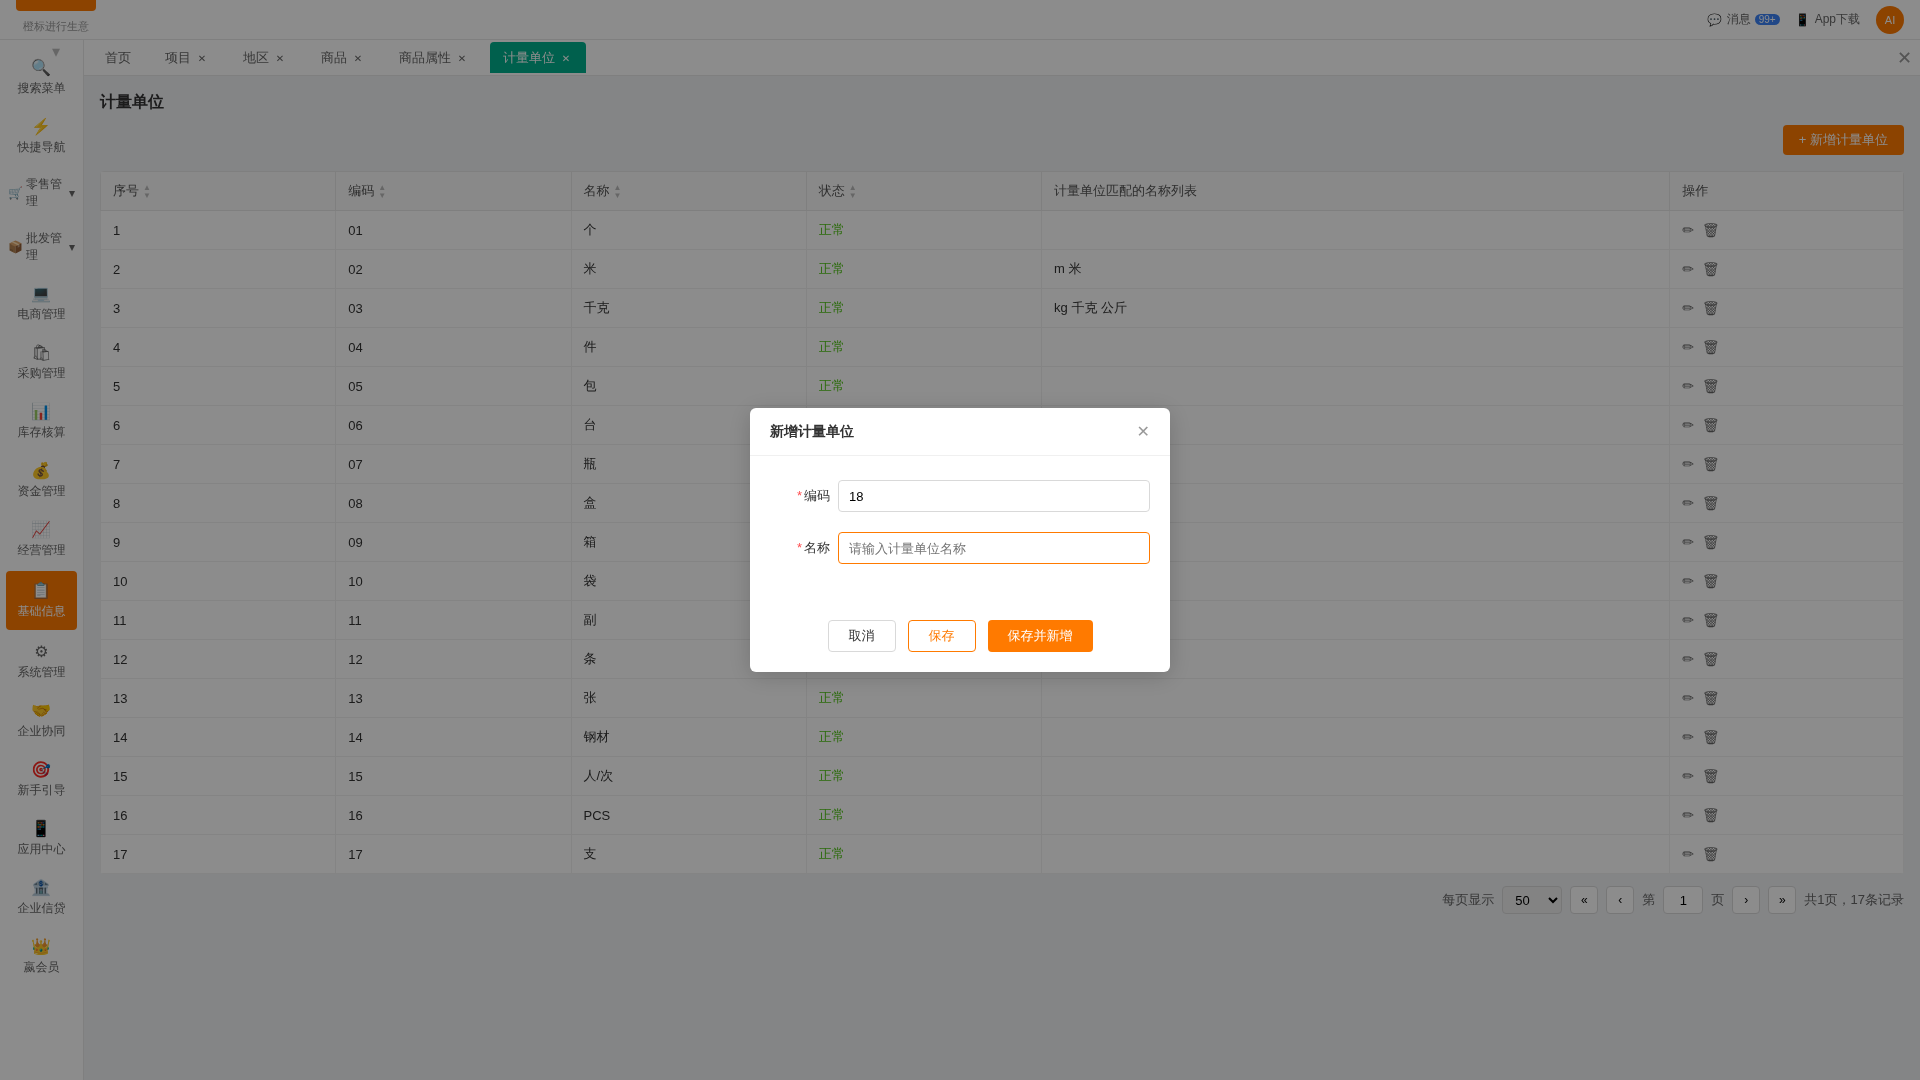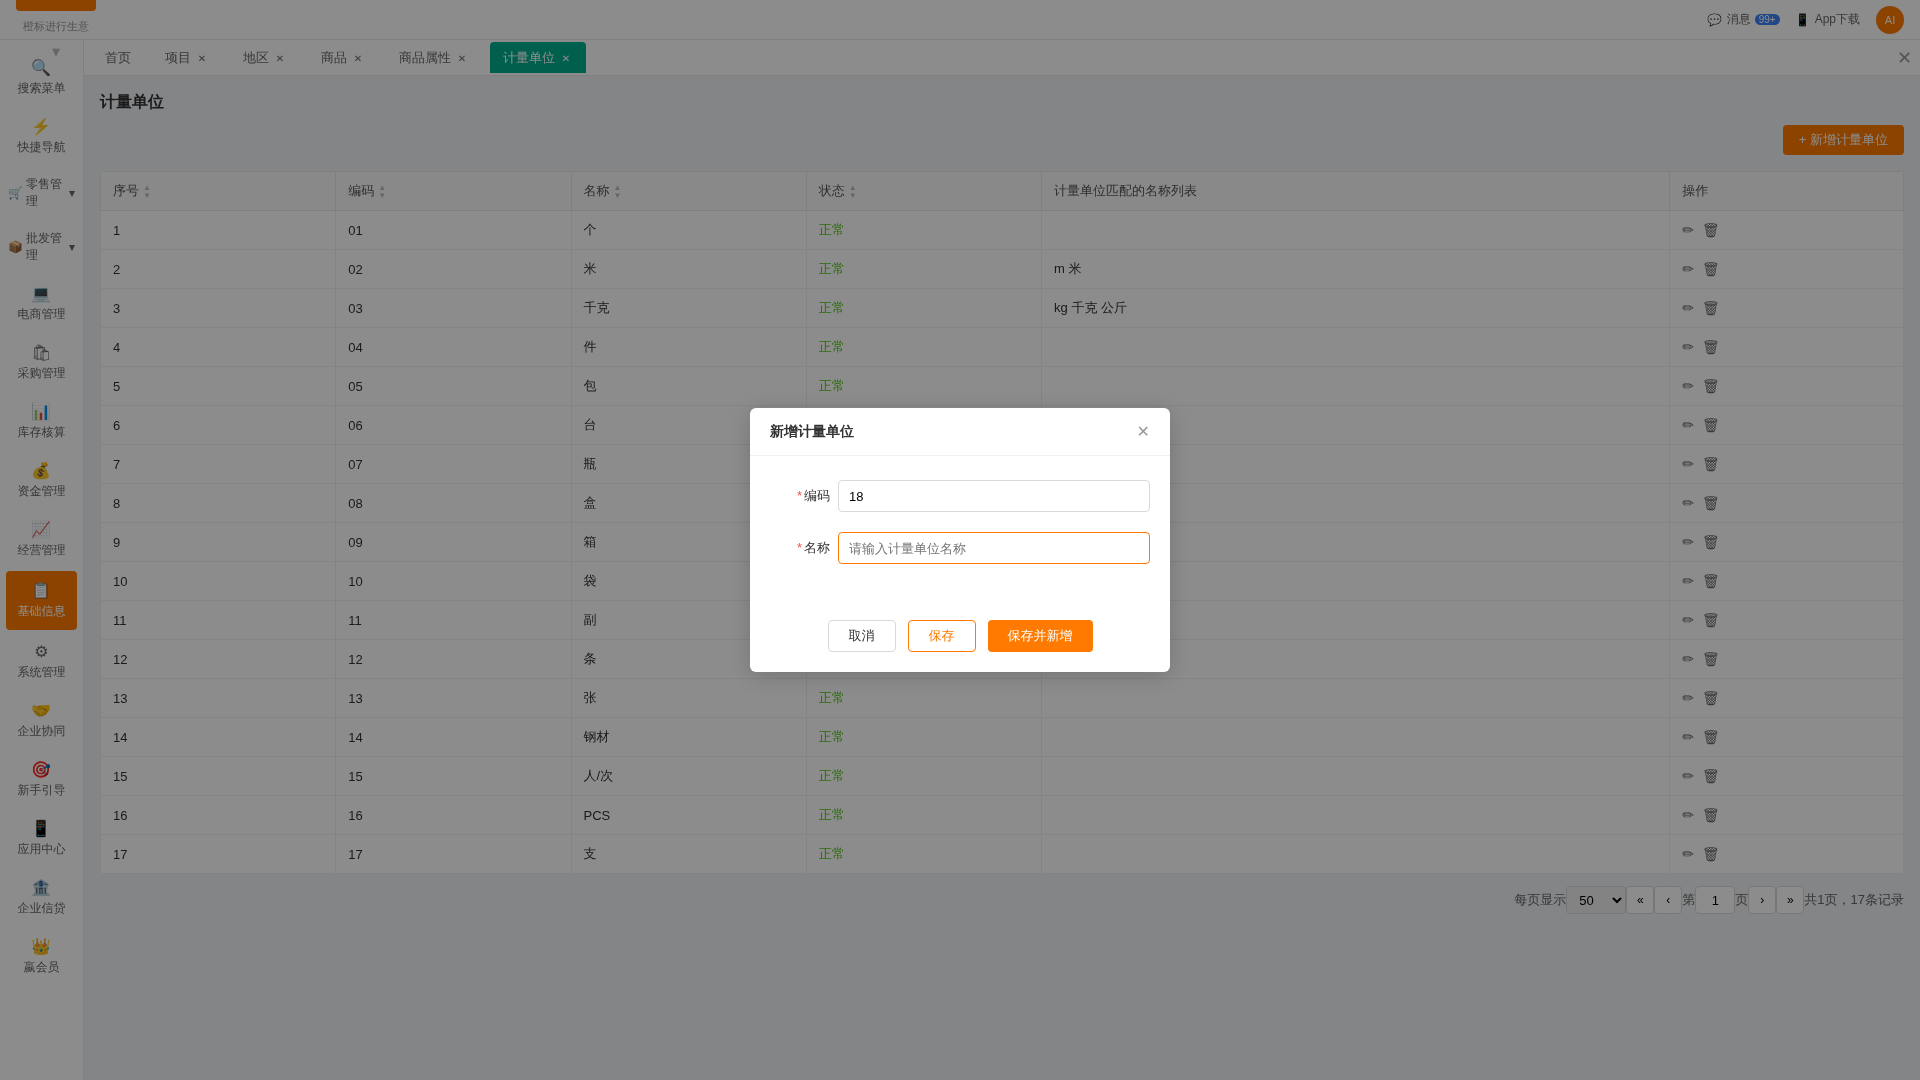--- a/index.html
+++ b/index.html
@@ -219,21 +219,21 @@
       font-size: 14px;
     }
     .sort-arrows { display: inline-flex; flex-direction: column; margin-left: 4px; font-size: 8px; color: #bbb; vertical-align: middle; line-height: 1; }
 
     
     .pagination {
       display: flex;
       align-items: center;
       justify-content: flex-end;
       padding: 12px 0;
-      gap: 0;
+      gap: 8px;
       font-size: 13px;
       color: #666;
     }
     .pagination-btn {
       width: 28px;
       height: 28px;
       border: 1px solid #d9d9d9;
       background: #fff;
       border-radius: 4px;
       display: flex;

